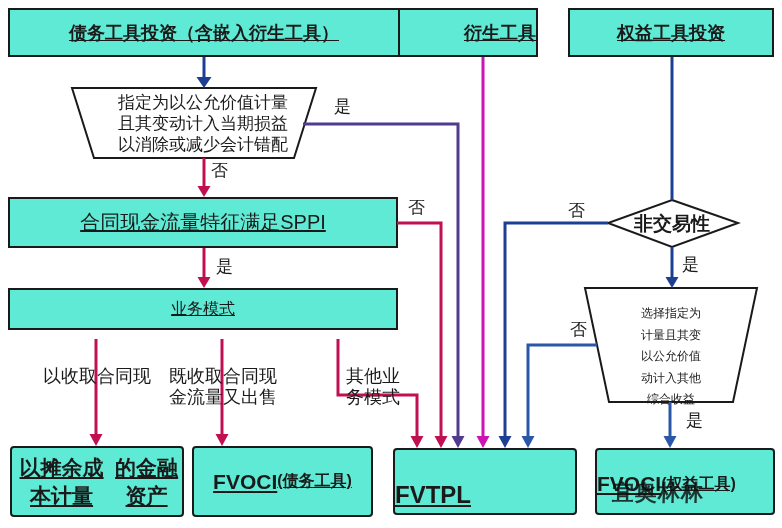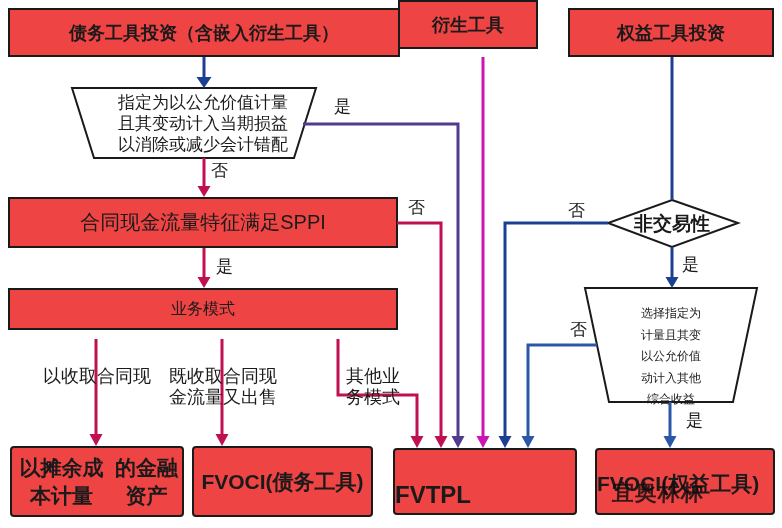--- a/index.html
+++ b/index.html
@@ -1,41 +1,41 @@
 <!DOCTYPE html>
 <html style="--ink: #1a1a1a; --navy: #1c3f94; --crimson: #c01051; --purple: #503b8f; --magenta: #cc14b4; --royal: #2b57a8;"><head>
 <meta charset="utf-8">
 <style>
   html,body{margin:0;padding:0;background:#ffffff;}
   body{font-family:"Liberation Sans","DejaVu Sans",sans-serif;color:var(--ink,#1a1a1a);}
   #stage{position:relative;width:782px;height:528px;background:#ffffff;overflow:hidden;}
 
   
-  .box{position:absolute;box-sizing:border-box;border:2px solid var(--ink);background:#ef4444;
-       display:flex;align-items:center;justify-content:center;text-align:center;z-index:1;}
+  .box{position:absolute;box-sizing:border-box;border:2px solid var(--ink);background:#5eead4;
+       display:flex;align-items:center;justify-content:center;text-align:center;z-index:1;text-decoration:underline;}
   #wires{position:absolute;left:0;top:0;z-index:2;}
   .txt{position:absolute;z-index:3;text-align:center;line-height:1.25;}
 
   
   .src{font-weight:bold;font-size:18px;}
   #box-debt{left:8px;top:8px;width:392px;height:49px;}
-  #box-deriv{left:398px;top:0;width:140px;height:49px;}
+  #box-deriv{left:398px;top:8px;width:140px;height:49px;justify-content:flex-end;}
   #box-equity{left:568px;top:8px;width:206px;height:49px;}
 
   
   #box-sppi{left:8px;top:197px;width:390px;height:51px;font-size:20px;}
   #box-bm{left:8px;top:288px;width:390px;height:42px;font-size:16px;}
 
   
   .outcome{border-radius:4px;flex-direction:row;font-weight:bold;z-index:1;align-items:center;}
   #box-amc{left:10px;top:446px;width:174px;height:71px;font-size:21px;line-height:1.3;}
   #box-fvoci-debt{left:192px;top:446px;width:181px;height:71px;font-size:21px;line-height:1.3;}
   #box-fvtpl{left:393px;top:448px;width:184px;height:67px;font-size:24px;justify-content:flex-start;padding-top:26px;}
   #box-fvoci-eq{left:595px;top:448px;width:180px;height:67px;font-size:21px;justify-content:flex-start;padding-top:5px;}
-  #box-fvoci-eq .sub, #box-fvoci-debt .sub{font-size:21px;}
+  #box-fvoci-eq .sub, #box-fvoci-debt .sub{font-size:16px;}
 
   
   #trap1-text{left:84px;top:92px;width:238px;font-size:17px;line-height:21px;}
   #trap2-text{left:603px;top:303px;width:136px;font-size:12px;line-height:21.5px;}
   #diamond-text{left:612px;top:212px;width:120px;font-size:19px;font-weight:bold;}
 
   
   .lbl{position:absolute;z-index:3;font-size:17px;}
   #lbl-yes1{left:334px;top:95px;}
   #lbl-no1{left:211px;top:159px;}

